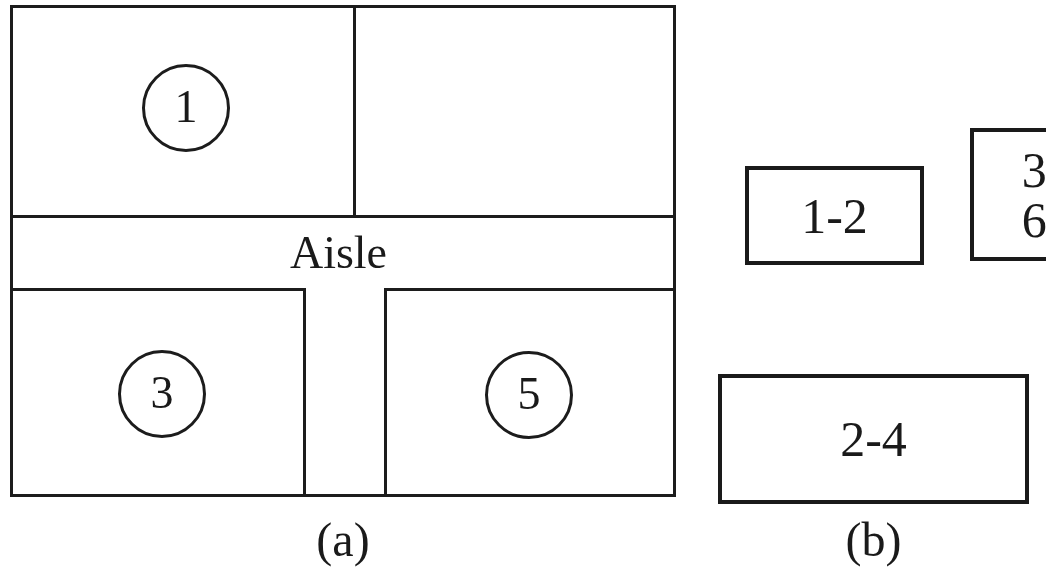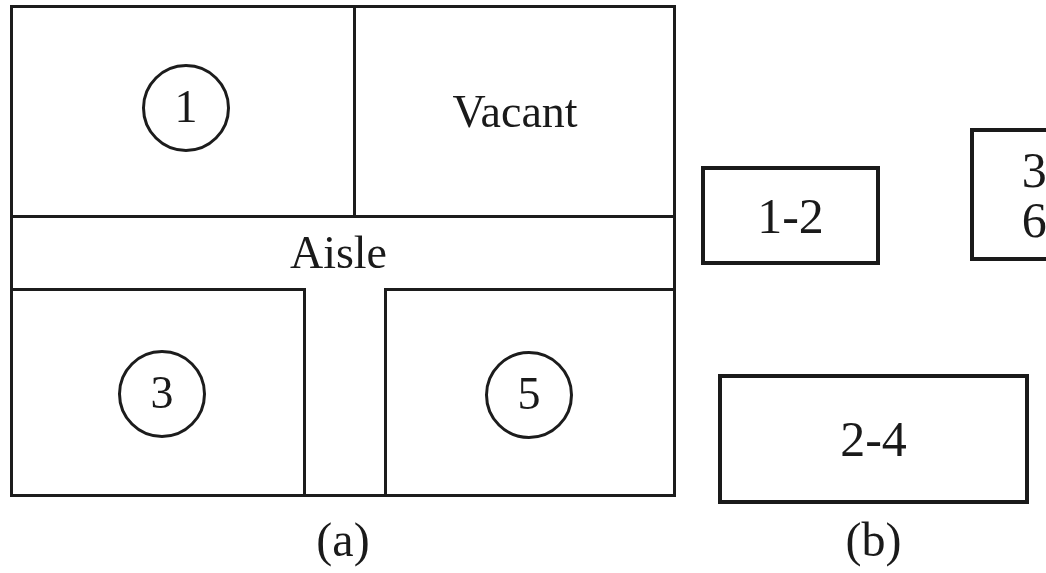--- a/index.html
+++ b/index.html
@@ -93,21 +93,21 @@
   .pair-block {
     border: 4px solid #1a1a1a;
     box-sizing: border-box;
     display: flex;
     align-items: center;
     justify-content: center;
     font-size: 50px;
     line-height: 1;
     background: #ffffff;
   }
-  .block-12 { left: 701px; top: 166px; width: 179px; height: 99px; }
+  .block-12 { left: 745px; top: 166px; width: 179px; height: 99px; }
   .block-36 { left: 970px; top: 128px; width: 97px;  height: 133px; padding-left: 48px; }
   .block-24 { left: 718px; top: 367px; width: 311px; height: 130px; margin-top: 7px; }
 </style>
 </head>
 <body>
 
 <div class="canvas">
 
   <div>
     <div class="abs outline-box"></div>
@@ -122,21 +122,20 @@
     </div>
     <div class="abs machine-circle circle-3">
       <span>3</span>
     </div>
     <div class="abs machine-circle circle-5">
       <span>5</span>
     </div>
 
     <div class="abs vacant-wrap">
       <div class="vacant-text">
-        <div>Vacant</div>
       </div>
     </div>
 
     <div class="abs aisle-wrap">
       <span>Aisle</span>
     </div>
 
     <div class="abs caption caption-a">(a)</div>
   </div>
 

